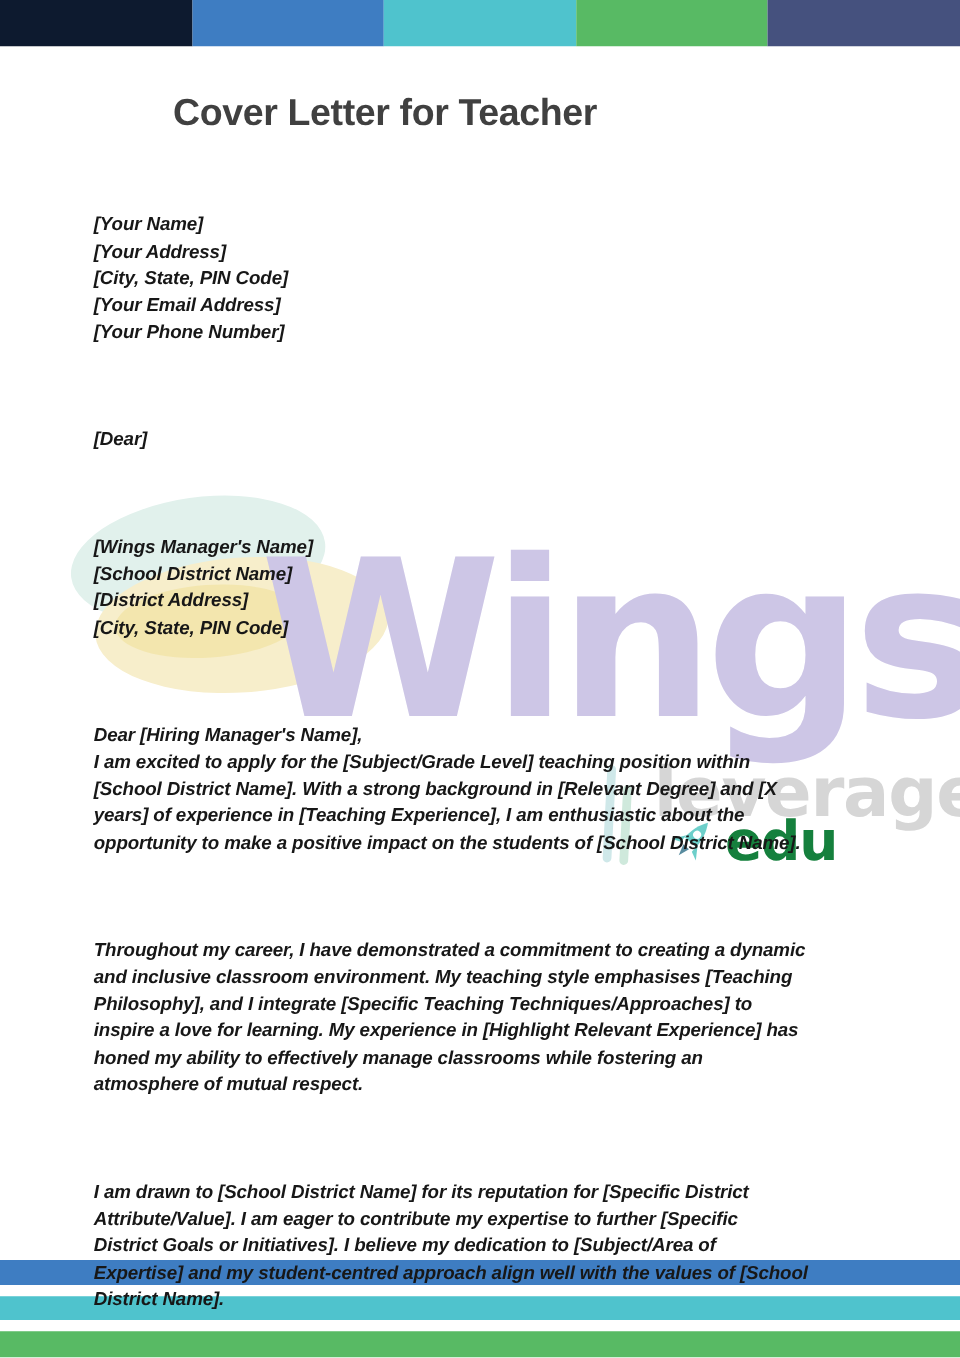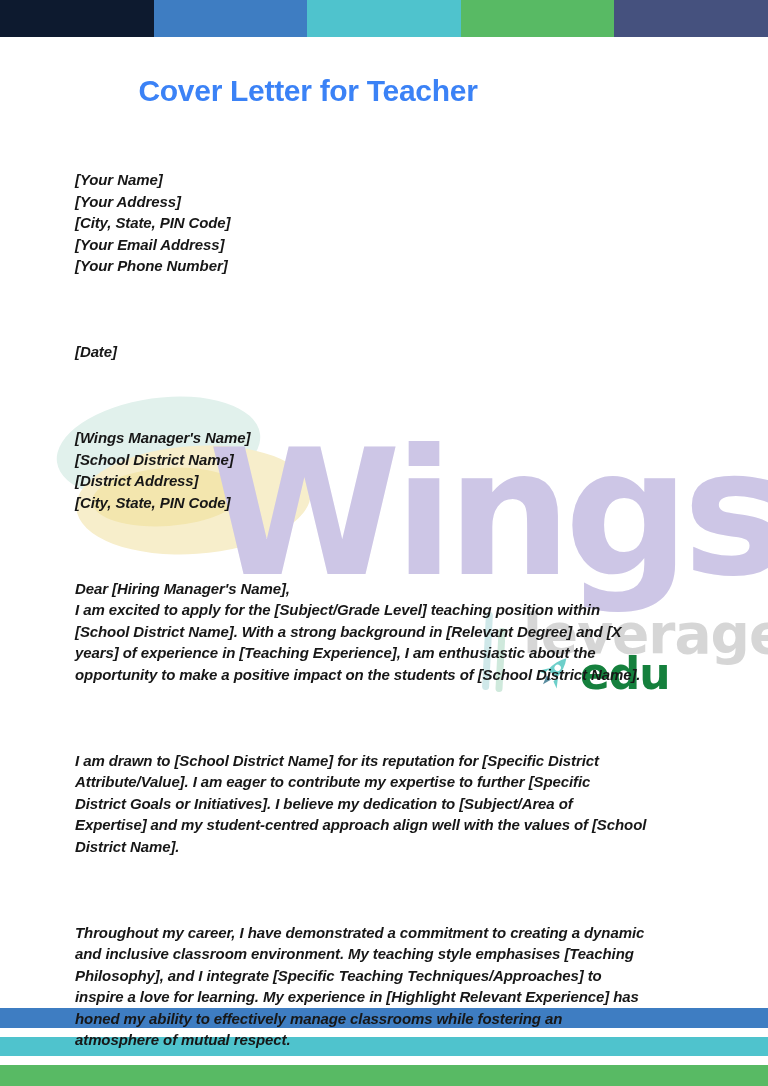--- a/index.html
+++ b/index.html
@@ -25,21 +25,21 @@
   .stripe-green { top: 1065px; height: 21px; }
 
   
   .title {
     position: absolute; top: 74px; left: 0;
     width: 616px;
     text-align: center;
     font-size: 30px;
     font-weight: 700;
     letter-spacing: -0.3px;
-    color: #3b82f6;
+    color: #404040;
     z-index: 3;
   }
 
   
   .wm { position: absolute; z-index: 0; pointer-events: none; }
   .wm-blob-mint {
     left: 56px; top: 398px; width: 205px; height: 100px;
     background: #e1f1ec; border-radius: 50%;
     transform: rotate(-8deg);
   }
@@ -130,40 +130,40 @@
 </div>
 
 <div class="title">Cover Letter for Teacher</div>
 
 <div class="letter">
   <div class="block">[Your Name]
 [Your Address]
 [City, State, PIN Code]
 [Your Email Address]
 [Your Phone Number]</div>
-  <div class="block">[Date]</div>
+  <div class="block">[Dear]</div>
   <div class="block">[Wings Manager's Name]
 [School District Name]
 [District Address]
 [City, State, PIN Code]</div>
   <div class="block">Dear [Hiring Manager's Name],
 I am excited to apply for the [Subject/Grade Level] teaching position within
 [School District Name]. With a strong background in [Relevant Degree] and [X
 years] of experience in [Teaching Experience], I am enthusiastic about the
 opportunity to make a positive impact on the students of [School District Name].</div>
-  <div class="block">I am drawn to [School District Name] for its reputation for [Specific District
-Attribute/Value]. I am eager to contribute my expertise to further [Specific
-District Goals or Initiatives]. I believe my dedication to [Subject/Area of
-Expertise] and my student-centred approach align well with the values of [School
-District Name].</div>
   <div class="block">Throughout my career, I have demonstrated a commitment to creating a dynamic
 and inclusive classroom environment. My teaching style emphasises [Teaching
 Philosophy], and I integrate [Specific Teaching Techniques/Approaches] to
 inspire a love for learning. My experience in [Highlight Relevant Experience] has
 honed my ability to effectively manage classrooms while fostering an
 atmosphere of mutual respect.</div>
+  <div class="block">I am drawn to [School District Name] for its reputation for [Specific District
+Attribute/Value]. I am eager to contribute my expertise to further [Specific
+District Goals or Initiatives]. I believe my dedication to [Subject/Area of
+Expertise] and my student-centred approach align well with the values of [School
+District Name].</div>
   
   
 </div>
 
 <div class="stripe stripe-blue" style="background-color: rgb(62, 125, 194);"></div>
 <div class="stripe stripe-teal" style="background-color: rgb(79, 195, 205);"></div>
 <div class="stripe stripe-green" style="background-color: rgb(88, 186, 100);"></div>
 
 </body></html>

